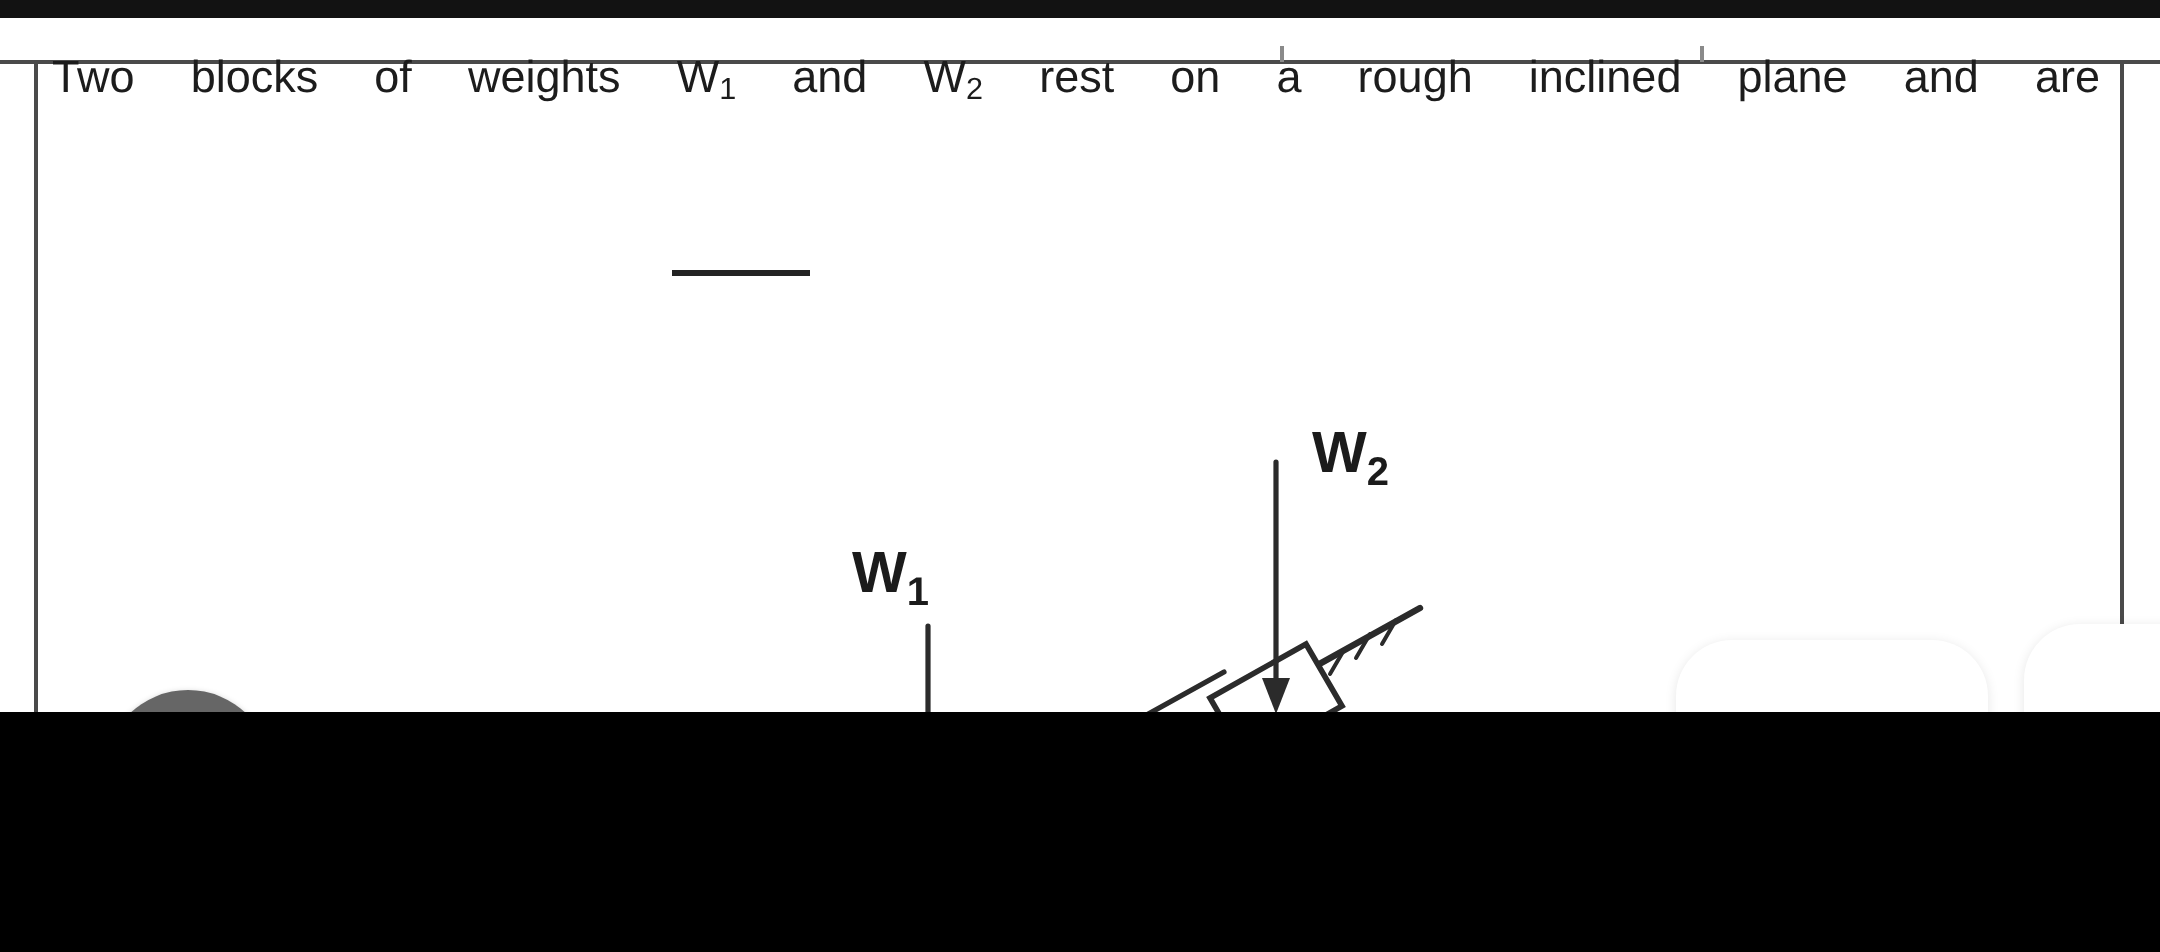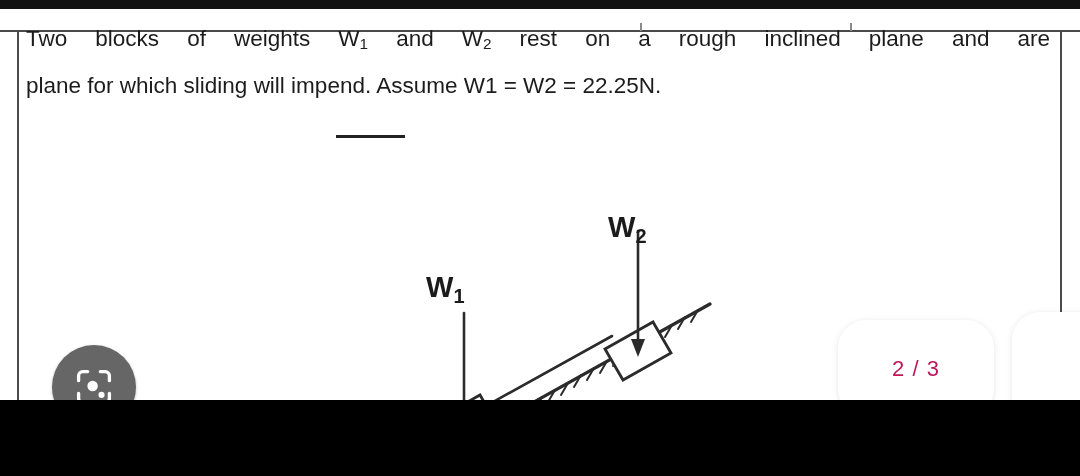--- a/index.html
+++ b/index.html
@@ -4,21 +4,21 @@
 <title>Document scan viewer</title>
 <style>
   html, body {
     margin: 0;
     padding: 0;
     background: #000000;
   }
   #screen {
     position: relative;
     width: 1080px;
-    height: 400px;
+    height: 356px;
     overflow: hidden;
     background: #000000;
     font-family: "Liberation Sans", sans-serif;
   }
 
   
   .bar-top {
     position: absolute;
     left: 0; top: 0;
     width: 1080px; height: 9px;
@@ -128,21 +128,21 @@
   .wlabel {
     position: absolute;
     font-family: "Liberation Sans", sans-serif;
     font-weight: bold;
     color: #1b1b1b;
     line-height: 1;
   }
   .wlabel .big { font-size: 29px; }
   .wlabel .sm  { font-size: 20px; vertical-align: -0.32em; }
   .w1 { left: 426px; top: 264px; }
-  .w2 { left: 608px; top: 204px; }
+  .w2 { left: 656px; top: 204px; }
   .alpha {
     position: absolute;
     left: 492px; top: 414px;
     font-family: "Liberation Serif", serif;
     font-style: italic;
     font-weight: bold;
     font-size: 25px;
     color: #1b1b1b;
   }
 
@@ -228,21 +228,20 @@
     <div class="rule-left"></div>
     <div class="rule-right"></div>
     <div class="tick" style="left:640px;"></div>
     <div class="tick" style="left:850px;"></div>
 
     <div class="qtext">
       <span class="qline"><span>Two blocks of weights W</span><sub>1</sub><span> and W</span><sub>2</sub><span> rest on a rough inclined plane and are</span></span>
 
 
 
-      <span class="qline last">plane for which sliding will impend. Assume W1 = W2 = 22.25N.</span>
     </div>
     <div class="mu-underline"></div>
 
     <div class="figure">
       <svg width="360" height="270" viewBox="0 0 360 270" xmlns="http://www.w3.org/2000/svg">
         <g stroke="#2b2b2b" fill="none" stroke-linecap="round">
 
           <line x1="37" y1="262" x2="310" y2="110" stroke-width="3.2"></line>
 
           <g stroke-width="2">

